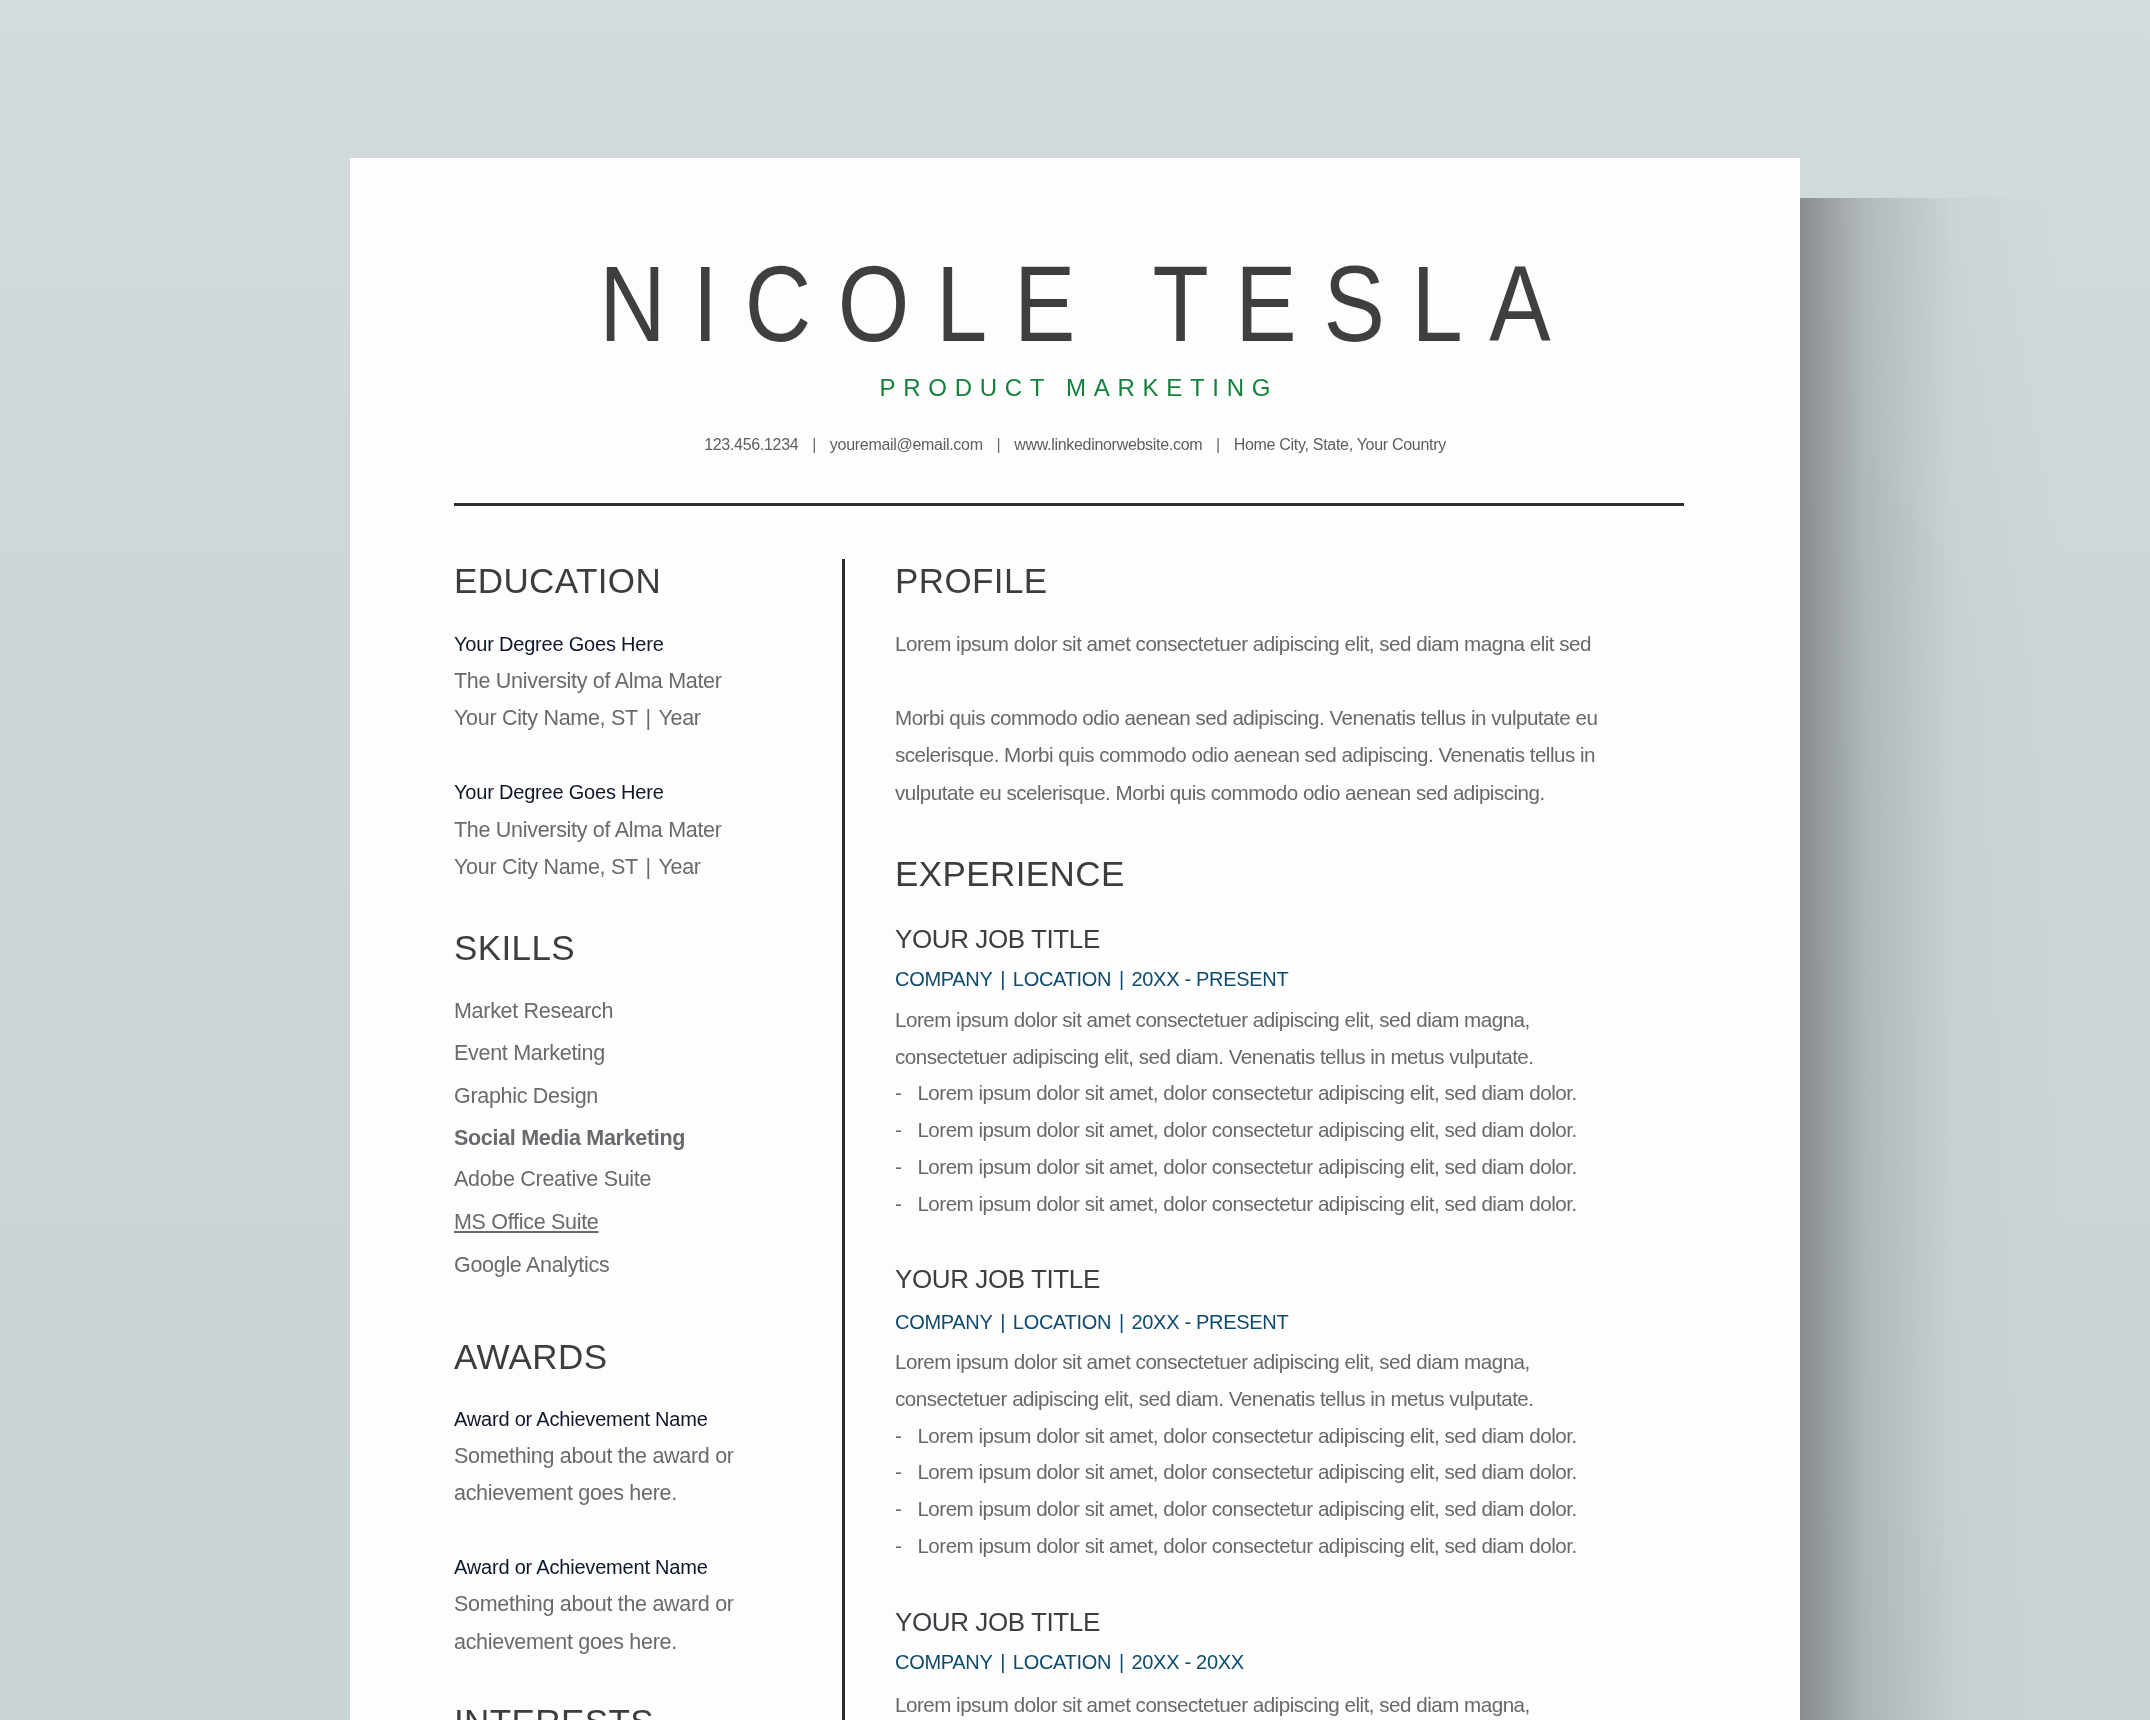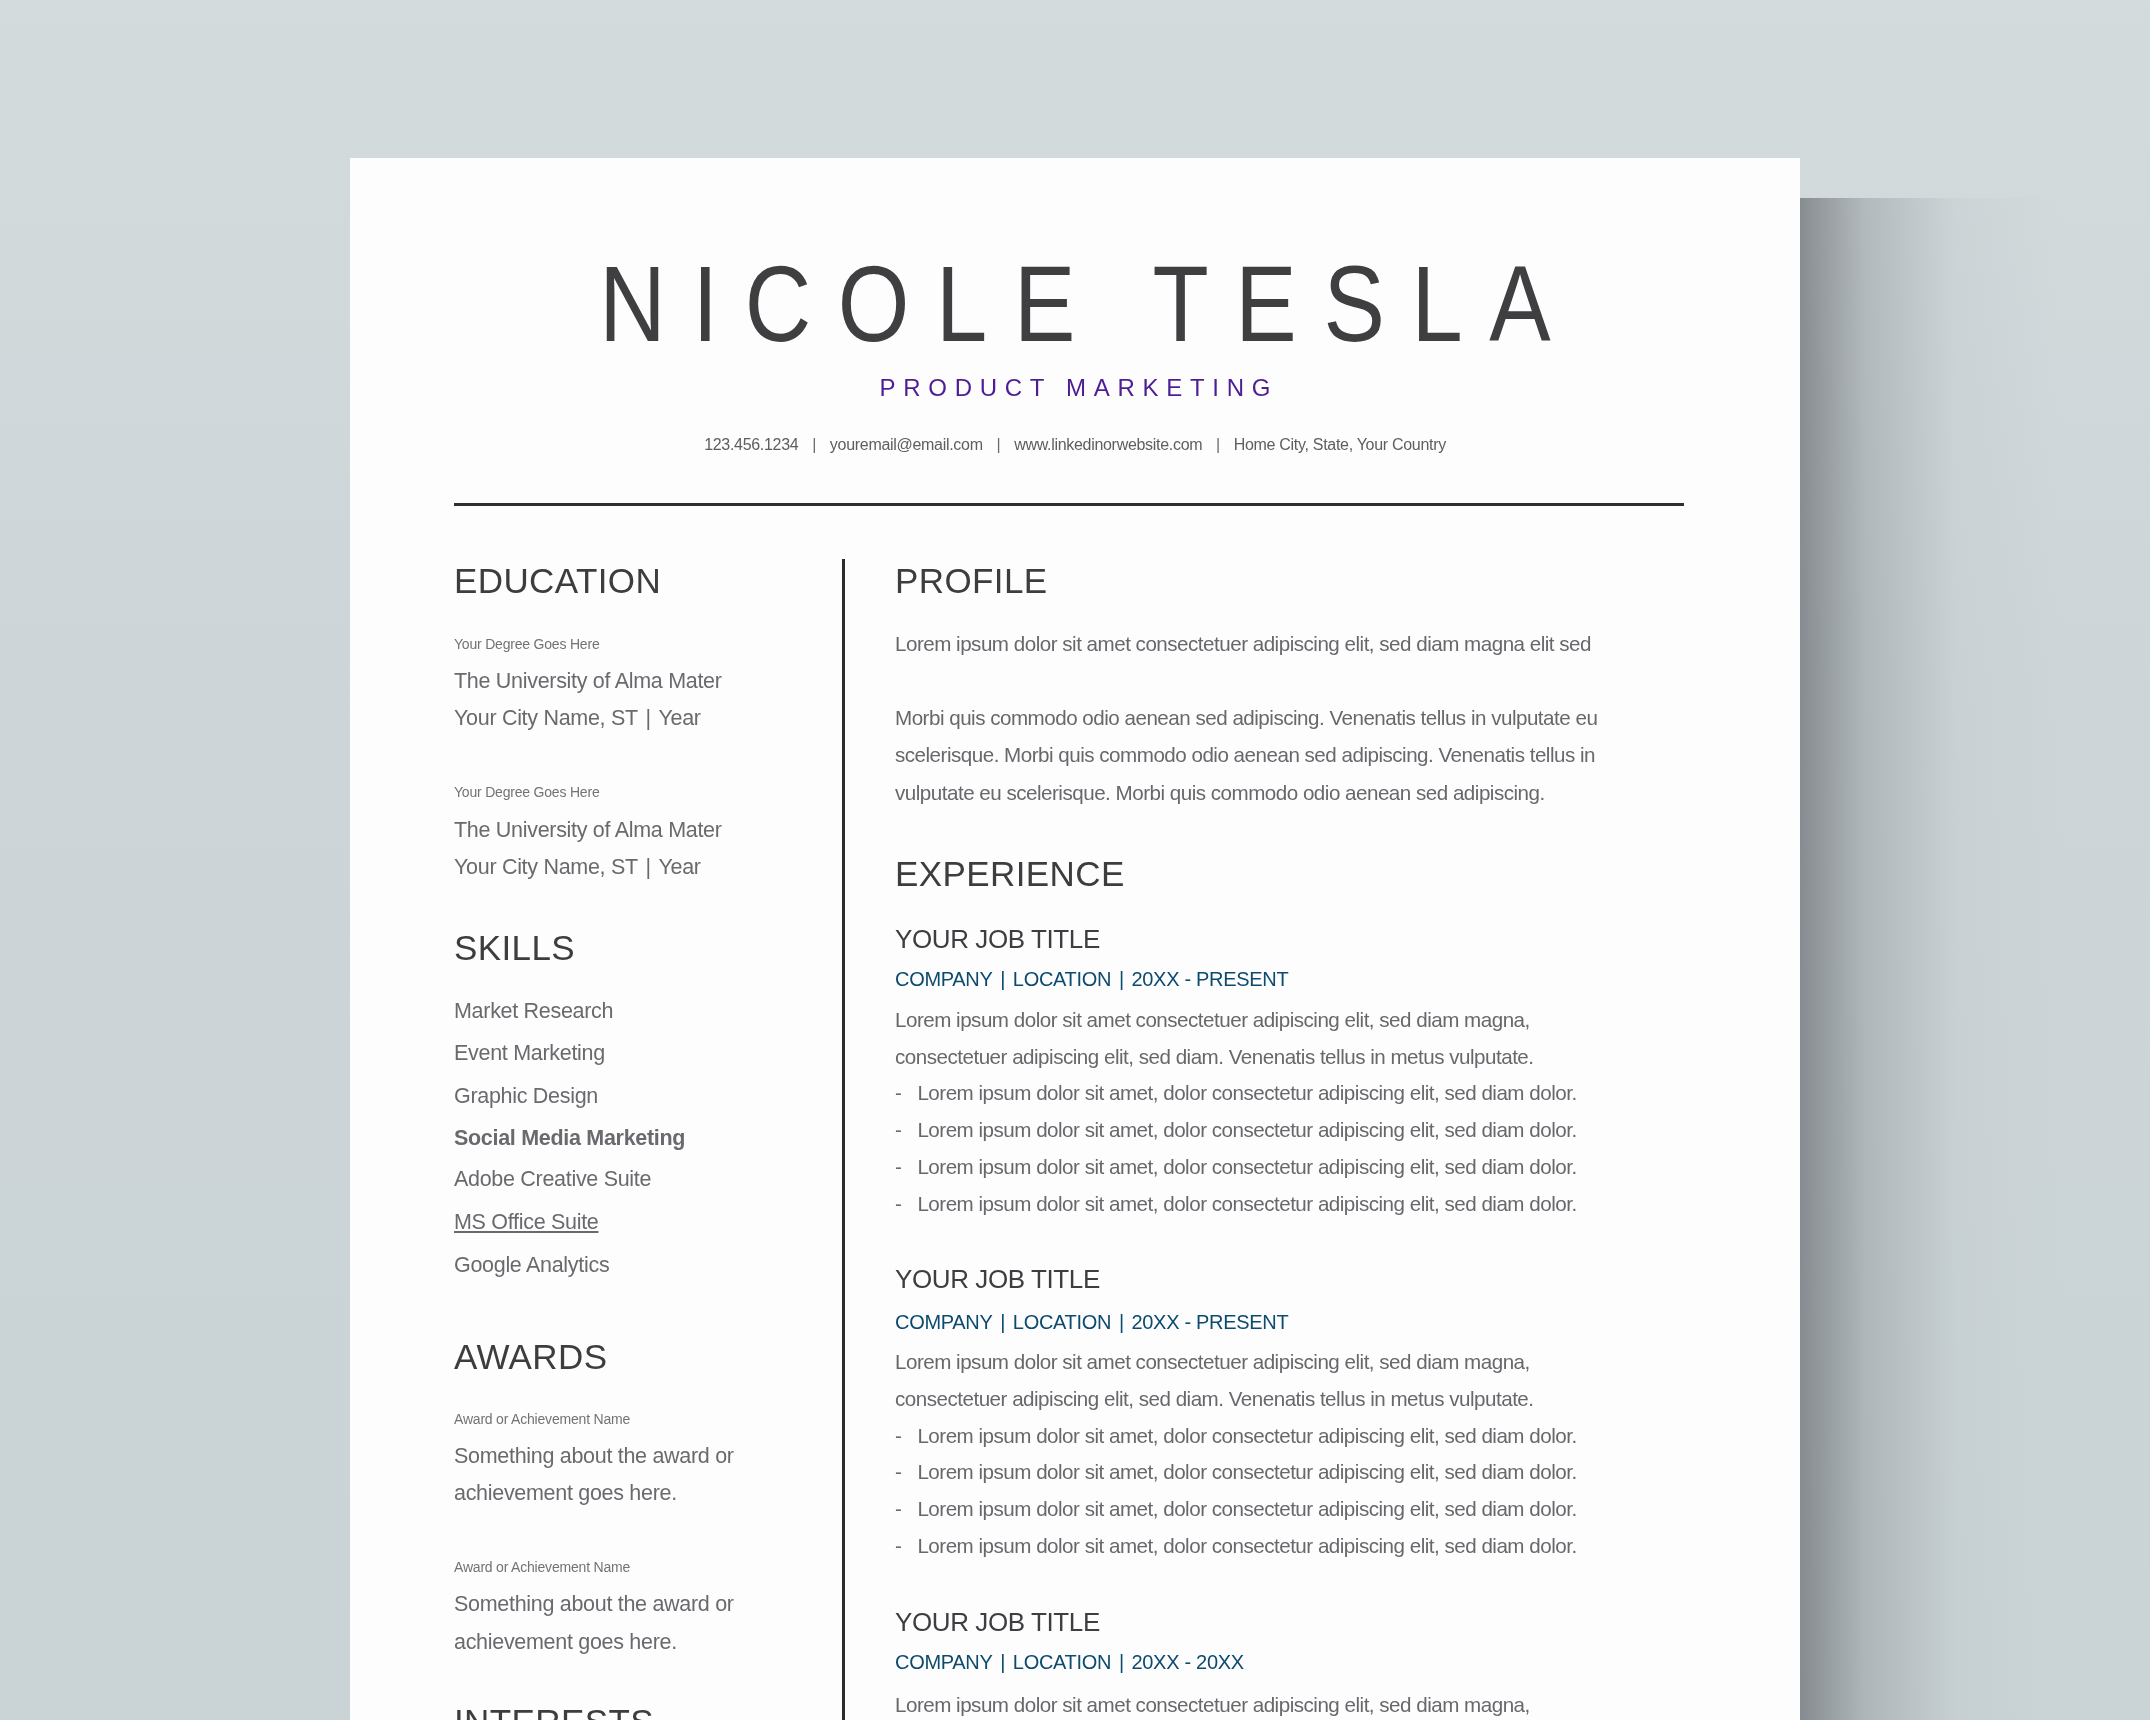--- a/index.html
+++ b/index.html
@@ -18,35 +18,35 @@
   }
   .abs { position:absolute; white-space:nowrap; }
   .name {
     left:0; width:1450px; top:93px; text-align:center;
     font-size:107px; line-height:107px; letter-spacing:31px; color:#3f3f42;
     font-weight:normal; padding-left:31px; box-sizing:border-box;
     transform: scaleX(0.86); transform-origin:center;
   }
   .subtitle {
     left:0; width:1450px; top:217px; text-align:center;
-    font-size:24px; line-height:26px; letter-spacing:7.7px; color:#4c1d95;
+    font-size:24px; line-height:26px; letter-spacing:7.7px; color:#15803d;
     padding-left:7.7px; box-sizing:border-box;
   }
   .contact {
     left:0; width:1450px; top:274px; text-align:center;
     font-size:16px; line-height:26px; color:#5e5e62; letter-spacing:-0.3px;
   }
   .contact .sep { margin:0 13.8px; color:#6a6a6e; }
   .rule { left:104px; top:345px; width:1230px; height:2.6px; background:#2f2f31; }
   .divider { left:492px; top:401px; width:2.6px; height:1205px; background:#2b2b2d; }
 
   .h-left, .h-right {
     font-size:35px; line-height:38px; color:#3d3d40; letter-spacing:0.4px;
   }
-  .item-dark { font-size:14px; line-height:26px; color:#737373; letter-spacing:-0.2px; }
+  .item-dark { font-size:20px; line-height:26px; color:#0f172a; letter-spacing:-0.2px; }
   .item-light { font-size:21.5px; line-height:26px; color:#6a6a6e; letter-spacing:-0.3px; }
   .job-title { font-size:26px; line-height:29px; color:#3e3e42; letter-spacing:-0.4px; }
   .job-meta { font-size:20px; line-height:22.4px; color:#0c4a6e; letter-spacing:-0.3px; }
   .body-line { font-size:20.6px; line-height:26px; color:#68686c; letter-spacing:-0.5px; }
   .bullet-dash { display:inline-block; width:22.4px; }
   .pipe { margin:0 7.7px; }
 </style>
 </head>
 <body>
 

